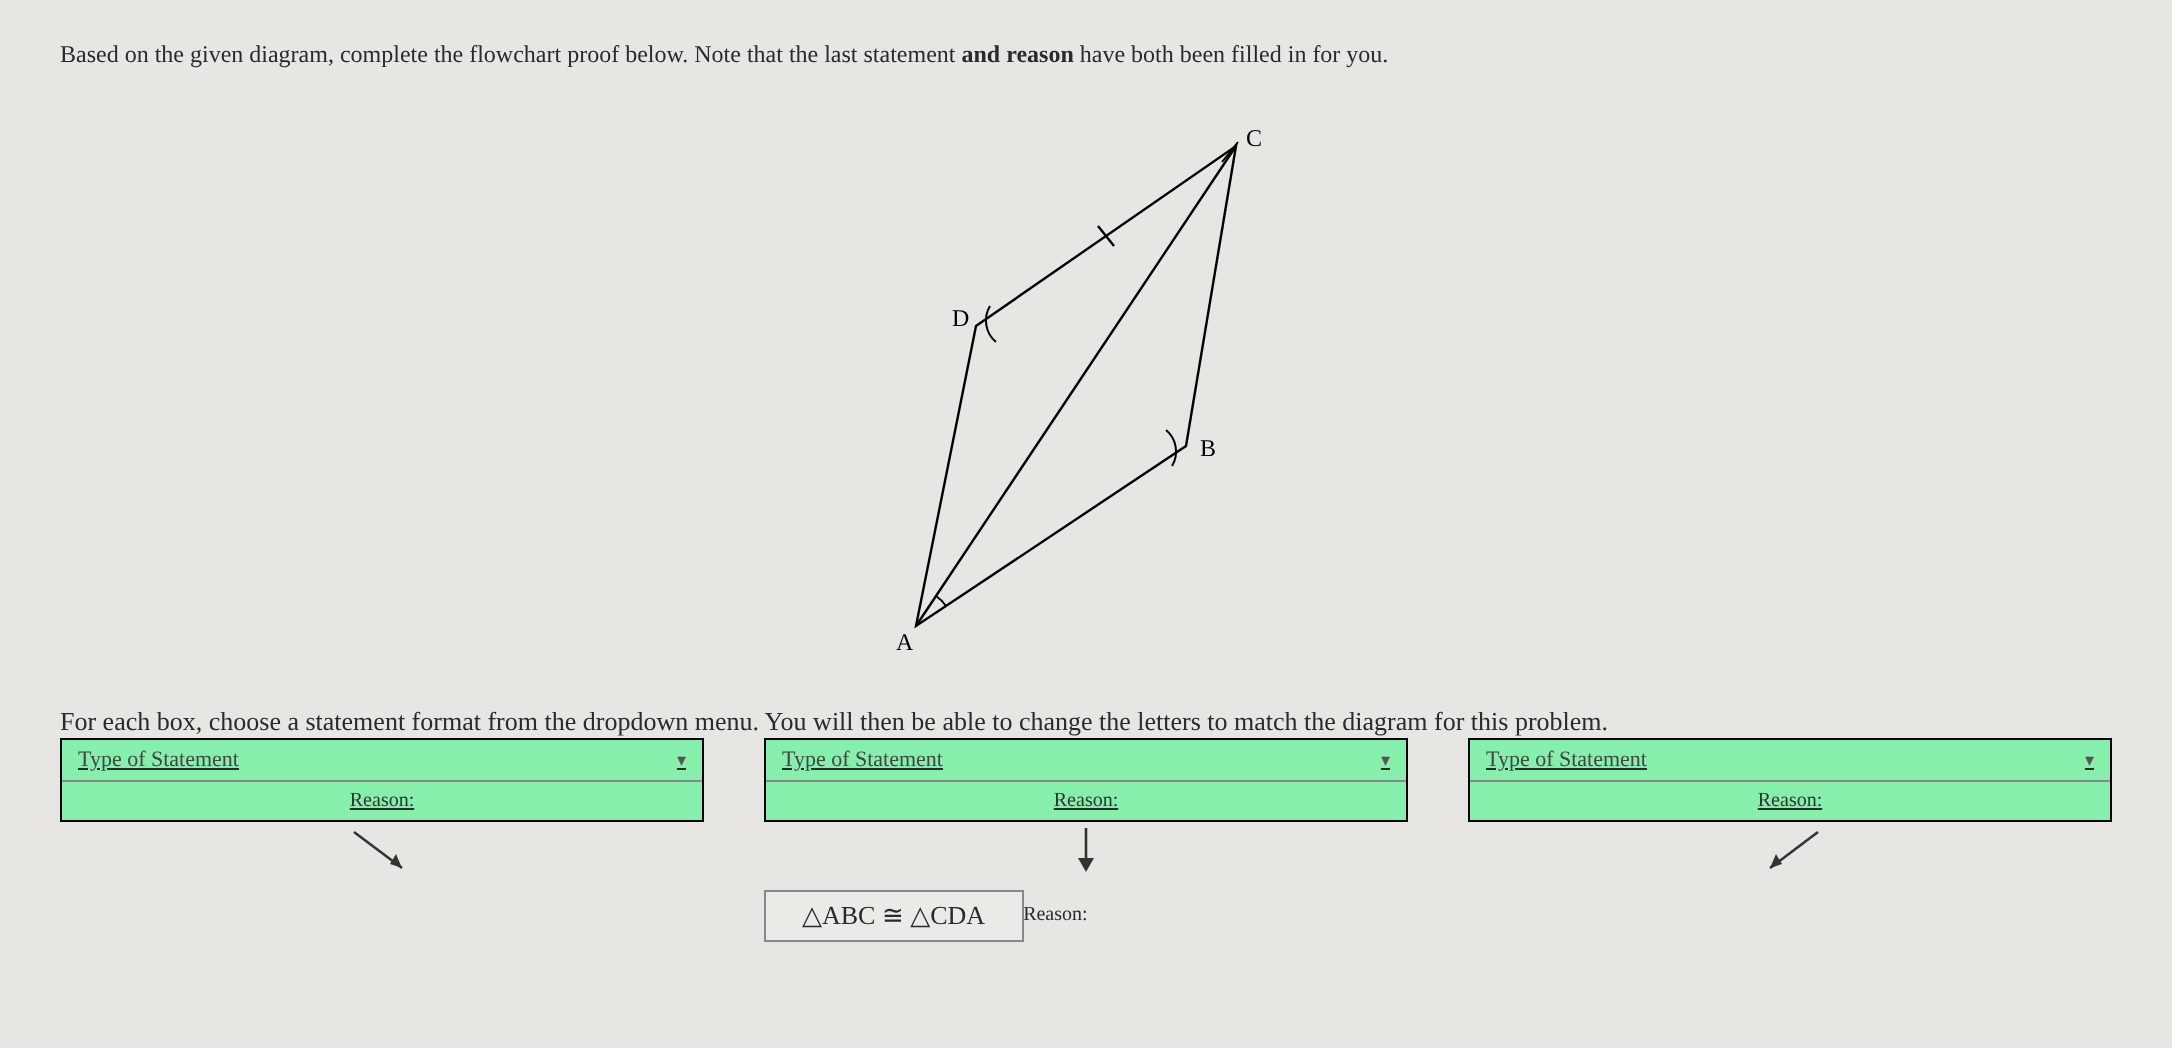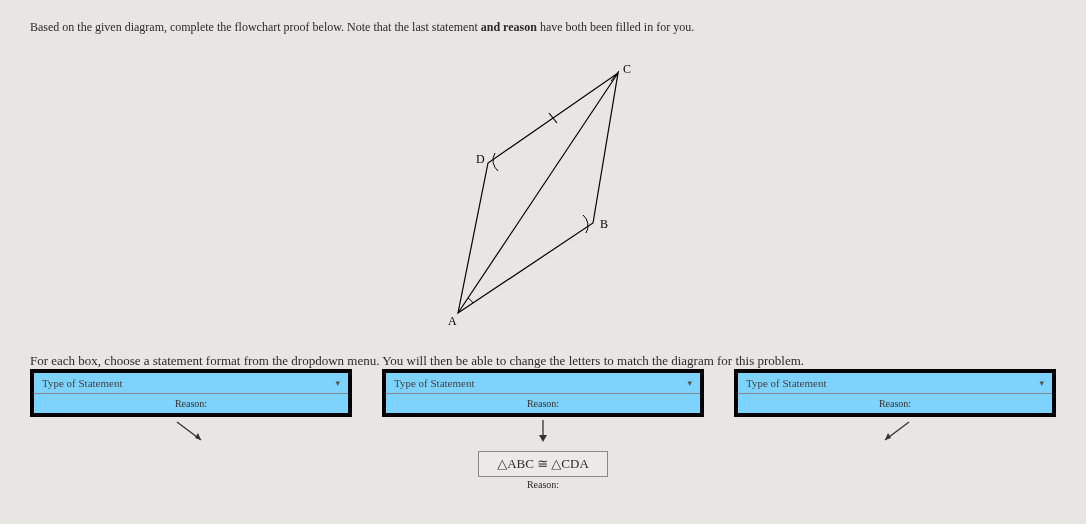--- a/index.html
+++ b/index.html
@@ -36,22 +36,23 @@
       justify-content: space-between;
     }
     .flow-col {
       flex: 1;
       display: flex;
       flex-direction: column;
       align-items: center;
     }
     .box {
       width: 100%;
-      border: 4px solid #000000;
-      background: #7dd3fc;
+      border: 1px solid #000000;
+      background: #86efac;
+      text-decoration: underline;
     }
     .dropdown {
       display: flex;
       align-items: center;
       justify-content: space-between;
       border-bottom: 1px solid #888;
       padding: 4px 8px;
       font-size: 11px;
       color:#444;
     }
@@ -78,21 +79,21 @@
       text-align: center;
       background: #eceae7;
       margin-top: 4px;
     }
     .final-reason {
       font-size: 10px;
       margin-top:2px;
     }
     .final-stack{
       display:flex;
-      flex-direction:column;
+      flex-direction:row;
       align-items:center;
       width:100%;
     }
   </style>
 </head>
 <body>
 
 <div class="instruction">
   <span>Based on the given diagram, complete the flowchart proof below. Note that the last statement </span><span class="bold">and reason</span><span> have both been filled in for you.</span>
 </div>

